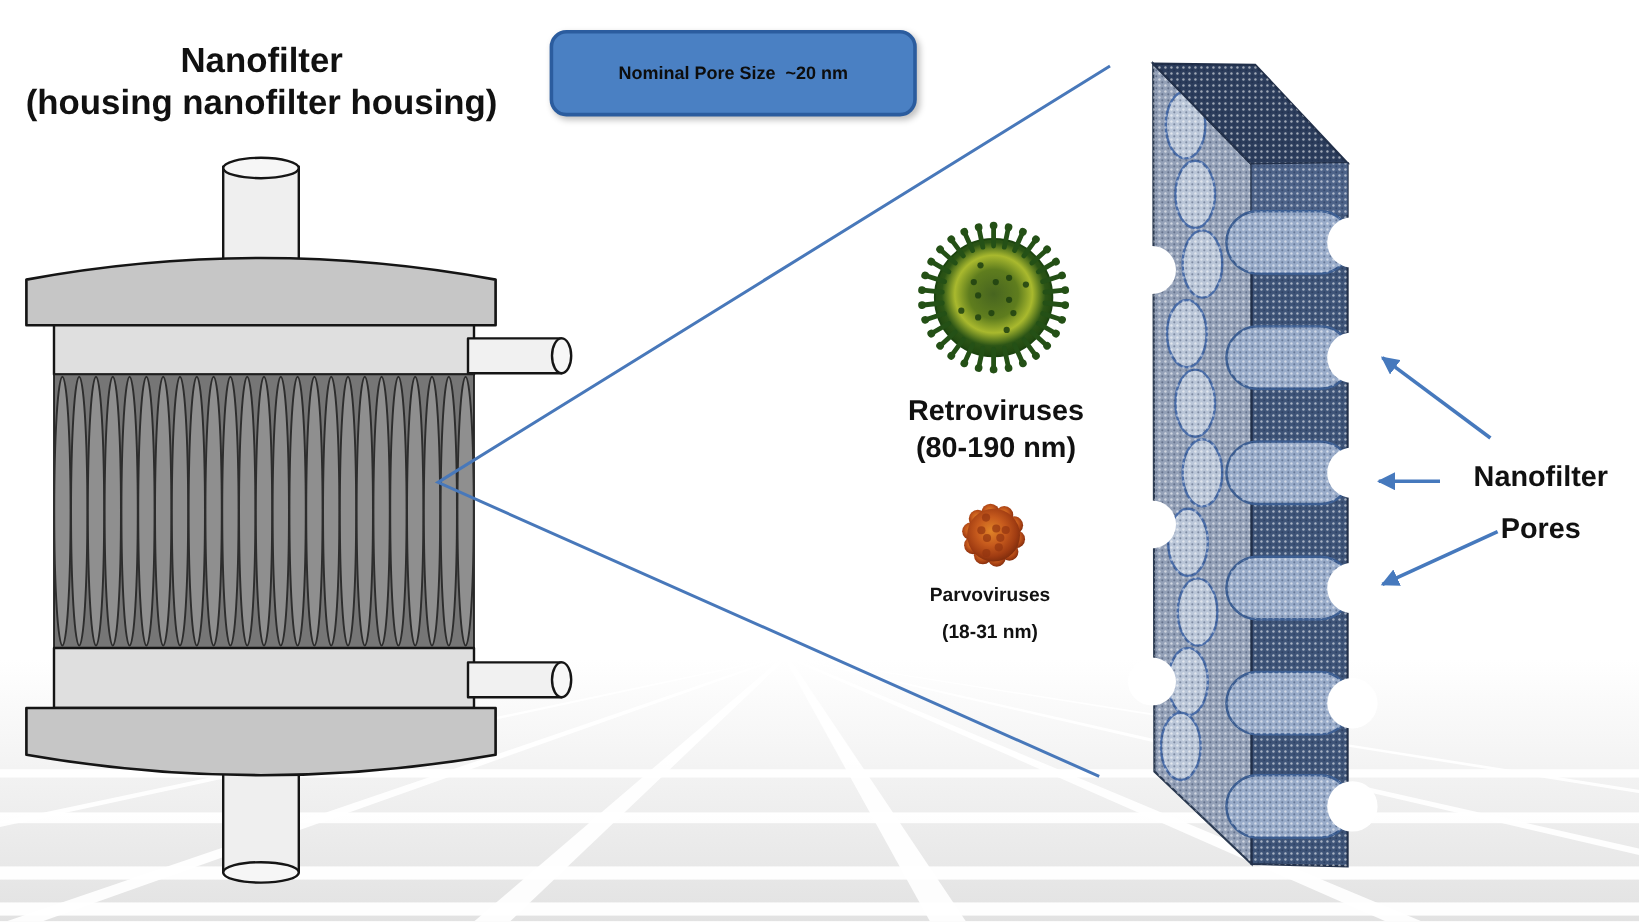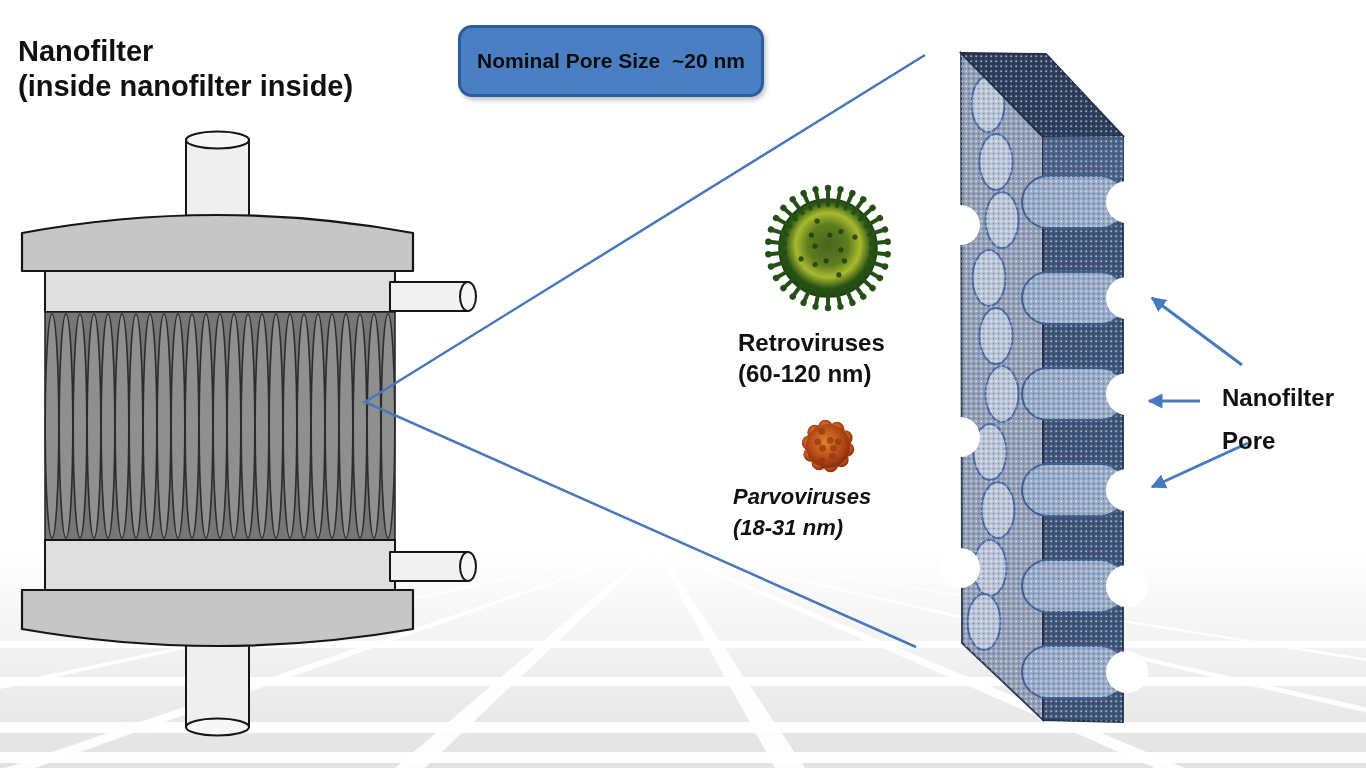--- a/index.html
+++ b/index.html
@@ -1,28 +1,28 @@
 <!DOCTYPE html>
 <html><head>
 <meta charset="utf-8">
 <style>
   html,body{margin:0;padding:0;background:#fff;}
   .stage{position:relative;width:1366px;height:768px;overflow:hidden;background:#ffffff;
          font-family:"Liberation Sans", sans-serif;}
   .layer{position:absolute;left:0;top:0;width:1366px;height:768px;}
-  .lbl{position:absolute;font-weight:bold;color:#111;text-align:left;}
+  .lbl{position:absolute;font-weight:bold;color:#111;text-align:center;}
   .lbl div{white-space:pre;}
   .title{left:18px;top:34px;width:400px;font-size:29px;line-height:35px;}
   .badge{position:absolute;left:458px;top:25px;width:300px;height:66px;
          background:#4a80c3;border:3px solid #2b5c9e;border-radius:14px;
          box-shadow:2px 3px 5px rgba(0,0,0,0.25);
          display:flex;align-items:center;justify-content:center;
-         font-weight:bold;font-size:21px;color:#0d0d0d;white-space:pre;}
+         font-weight:bold;font-size:15px;color:#0d0d0d;white-space:pre;}
   .retro-lbl{left:738px;top:327px;width:184px;font-size:24px;line-height:31px;}
-  .parvo-lbl{left:733px;top:481px;width:184px;font-size:22px;line-height:31px;font-style:italic;}
+  .parvo-lbl{left:733px;top:481px;width:184px;font-size:16px;line-height:31px;}
   .pores-lbl{left:1222px;top:376px;width:124px;font-size:24px;line-height:43px;}
 </style>
 </head>
 <body>
 
 <div class="stage">
 
   <svg class="layer" viewBox="0 0 1366 768">
     <defs>
       <linearGradient id="fg" x1="0" y1="0" x2="0" y2="1">
@@ -340,35 +340,35 @@
 
     <g stroke="#4679bd" stroke-width="3" fill="none">
       <line x1="1242" y1="365" x2="1152" y2="298" marker-end="url(#ah)"></line>
       <line x1="1200" y1="401" x2="1149" y2="401" marker-end="url(#ah)"></line>
       <line x1="1248" y1="443" x2="1152" y2="487" marker-end="url(#ah)"></line>
     </g>
   </svg>
 
   <div class="lbl title">
     <div>Nanofilter</div>
-    <div>(inside nanofilter inside)</div>
+    <div>(housing nanofilter housing)</div>
   </div>
 
   <div class="badge">
     <span>Nominal Pore Size  ~20 nm</span>
   </div>
 
   <div class="lbl retro-lbl">
     <div>Retroviruses</div>
-    <div>(60-120 nm)</div>
+    <div>(80-190 nm)</div>
   </div>
 
   <div class="lbl parvo-lbl">
     <div>Parvoviruses</div>
     <div>(18-31 nm)</div>
   </div>
 
   <div class="lbl pores-lbl">
     <div>Nanofilter</div>
-    <div>Pore</div>
+    <div>Pores</div>
   </div>
 
 </div>
 
 </body></html>

